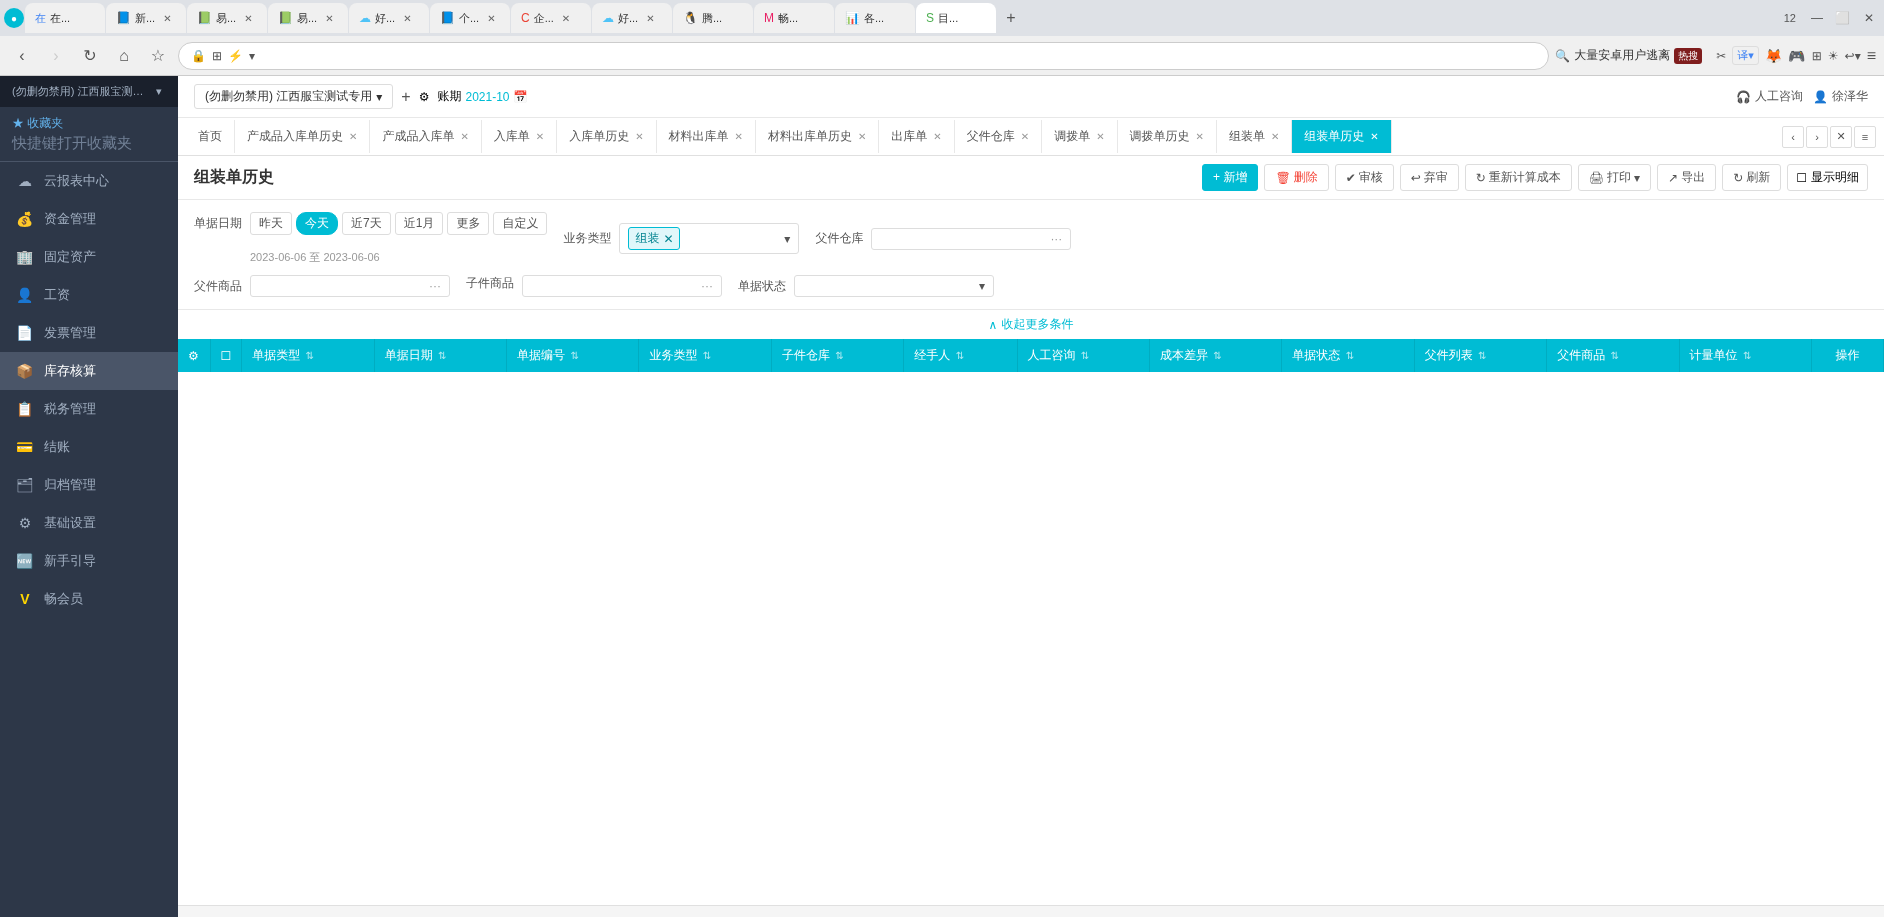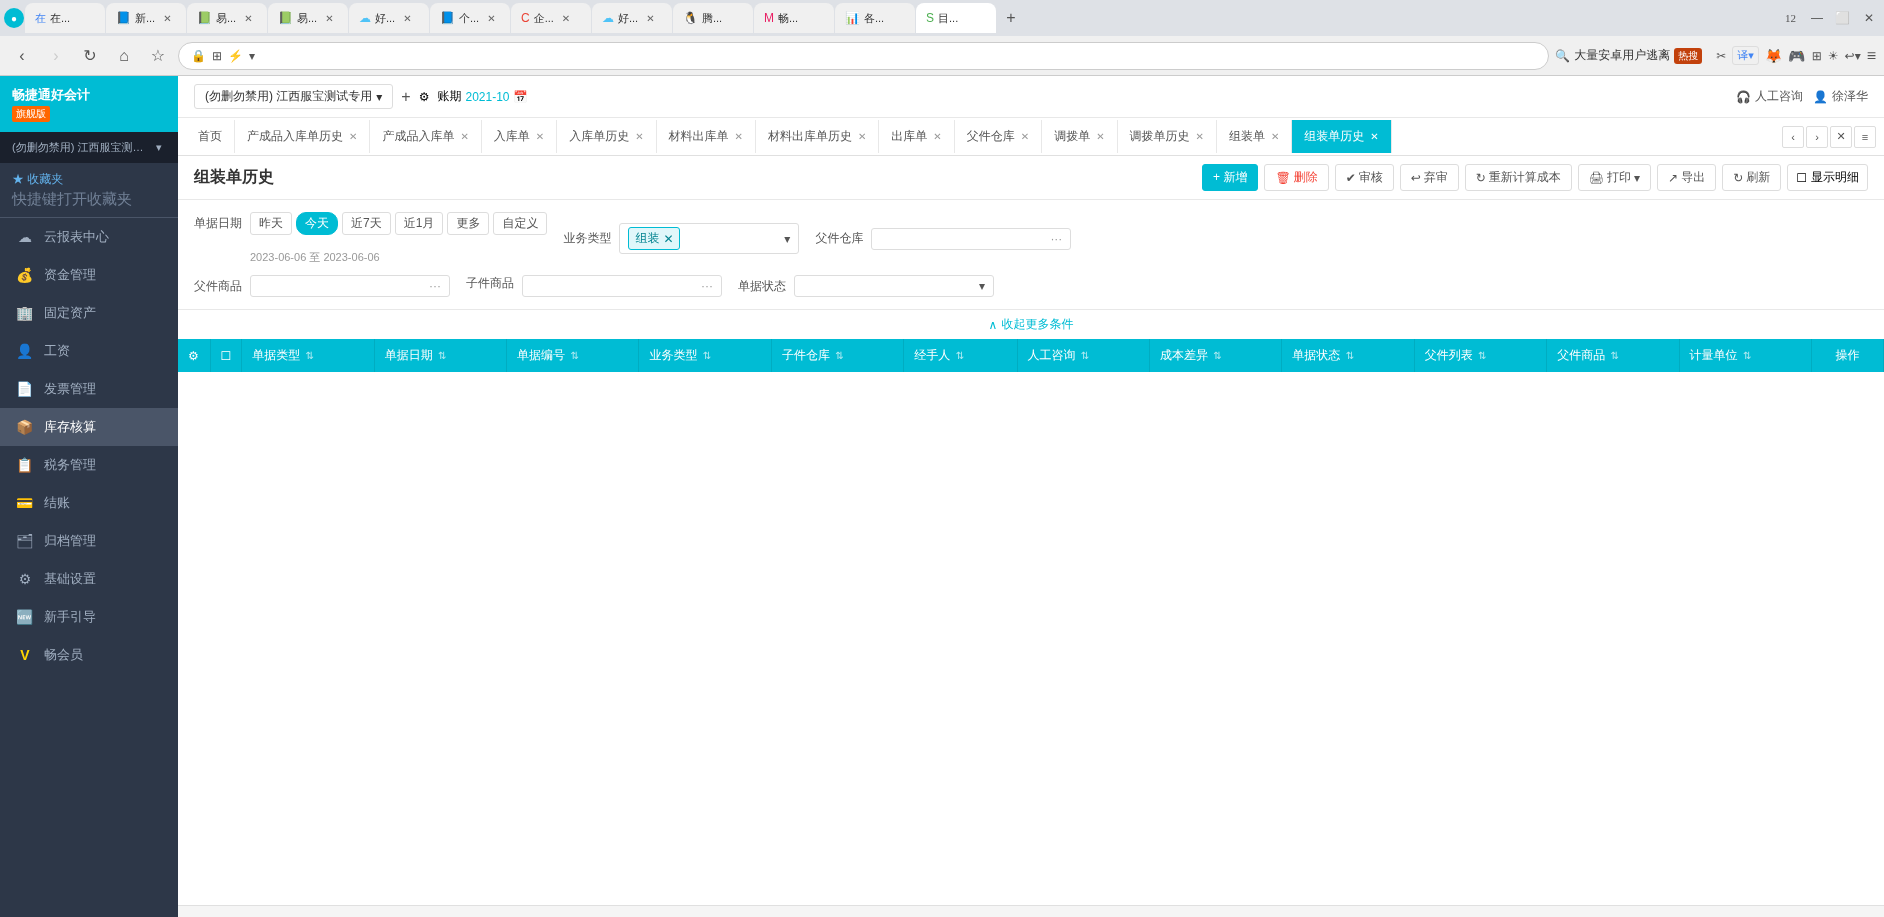--- a/index.html
+++ b/index.html
@@ -12,21 +12,21 @@
     .tab.active { background: #fff; }
     .tab-close { font-size: 10px; color: #666; cursor: pointer; margin-left: 4px; }
     .new-tab-btn { width: 28px; height: 28px; display: flex; align-items: center; justify-content: center; border-radius: 50%; cursor: pointer; font-size: 16px; color: #555; }
 
     .address-bar { height: 40px; background: #f0f0f0; display: flex; align-items: center; padding: 0 8px; gap: 6px; border-bottom: 1px solid #ccc; }
     .nav-btn { width: 28px; height: 28px; display: flex; align-items: center; justify-content: center; border-radius: 50%; cursor: pointer; color: #555; font-size: 16px; }
     .url-bar { flex: 1; height: 28px; background: #fff; border: 1px solid #ccc; border-radius: 14px; display: flex; align-items: center; padding: 0 12px; font-size: 12px; color: #333; gap: 6px; }
     .lock-icon { color: #34a853; font-size: 12px; }
     .url-text { flex: 1; font-size: 12px; color: #333; }
     .search-area { display: flex; align-items: center; gap: 4px; font-size: 12px; color: #333; }
-    .hot-badge { background: #c2410c; color: #fff; font-size: 10px; padding: 1px 4px; border-radius: 3px; }
+    .hot-badge { background: #7f1d1d; color: #fff; font-size: 10px; padding: 1px 4px; border-radius: 3px; }
 
     
     .app-container { display: flex; height: calc(917px - 76px); background: #fff; }
 
     
     .sidebar { width: 178px; background: #2d3748; color: #fff; display: flex; flex-direction: column; flex-shrink: 0; }
     .sidebar-header { background: #00bcd4; padding: 10px 12px; display: flex; align-items: center; gap: 8px; cursor: pointer; }
     .sidebar-company { padding: 8px 12px; background: #1a202c; font-size: 11px; color: #a0aec0; display: flex; align-items: center; gap: 4px; cursor: pointer; }
     .sidebar-favorites { padding: 8px 12px; background: #2d3748; border-bottom: 1px solid #4a5568; }
     .sidebar-nav { flex: 1; overflow-y: auto; }
@@ -141,21 +141,21 @@
       <span style="color:#34a853;">📊</span>
       <span style="font-size:11px;">各...</span>
     </div>
     <div class="tab active" style="background:#fff;">
       <span style="color:#4caf50;">S</span>
       <span style="font-size:11px;">目...</span>
     </div>
     <div class="new-tab-btn">+</div>
 
     <div style="margin-left:auto;display:flex;align-items:center;gap:4px;">
-      <span style="font-size:11px;color:#555;padding:2px 6px;font-family:Liberation Serif, serif;">12</span>
+      <span style="font-size:11px;color:#555;padding:2px 6px;">12</span>
       <div style="width:22px;height:22px;display:flex;align-items:center;justify-content:center;cursor:pointer;color:#555;">—</div>
       <div style="width:22px;height:22px;display:flex;align-items:center;justify-content:center;cursor:pointer;color:#555;">⬜</div>
       <div style="width:22px;height:22px;display:flex;align-items:center;justify-content:center;cursor:pointer;color:#555;">✕</div>
     </div>
   </div>
 
   <div class="address-bar">
     <div class="nav-btn">‹</div>
     <div class="nav-btn" style="color:#ccc;">›</div>
     <div class="nav-btn">↻</div>
@@ -182,26 +182,20 @@
       <span style="cursor:pointer;color:#555;">↩▾</span>
       <span style="cursor:pointer;color:#555;font-size:16px;">≡</span>
     </div>
   </div>
 </div>
 
 <div class="app-container">
 
   <div class="sidebar">
 
-    <div class="sidebar-header">
-      <div style="display:flex;flex-direction:column;">
-        <span style="color:#fff;font-size:13px;font-weight:bold;">畅捷通好会计</span>
-        <span style="font-size:10px;background:#ff6600;color:#fff;padding:1px 4px;border-radius:2px;width:fit-content;margin-top:2px;">旗舰版</span>
-      </div>
-    </div>
 
     <div class="sidebar-company">
       <span style="font-size:11px;color:#a0aec0;overflow:hidden;text-overflow:ellipsis;white-space:nowrap;max-width:140px;">(勿删勿禁用) 江西服宝测试专用</span>
       <span style="color:#a0aec0;">▾</span>
     </div>
 
     <div class="sidebar-favorites">
       <div style="font-size:12px;color:#63b3ed;cursor:pointer;">★ 收藏夹</div>
       <div style="font-size:15px;color:#718096;margin-top:2px;">快捷键打开收藏夹</div>
     </div>

